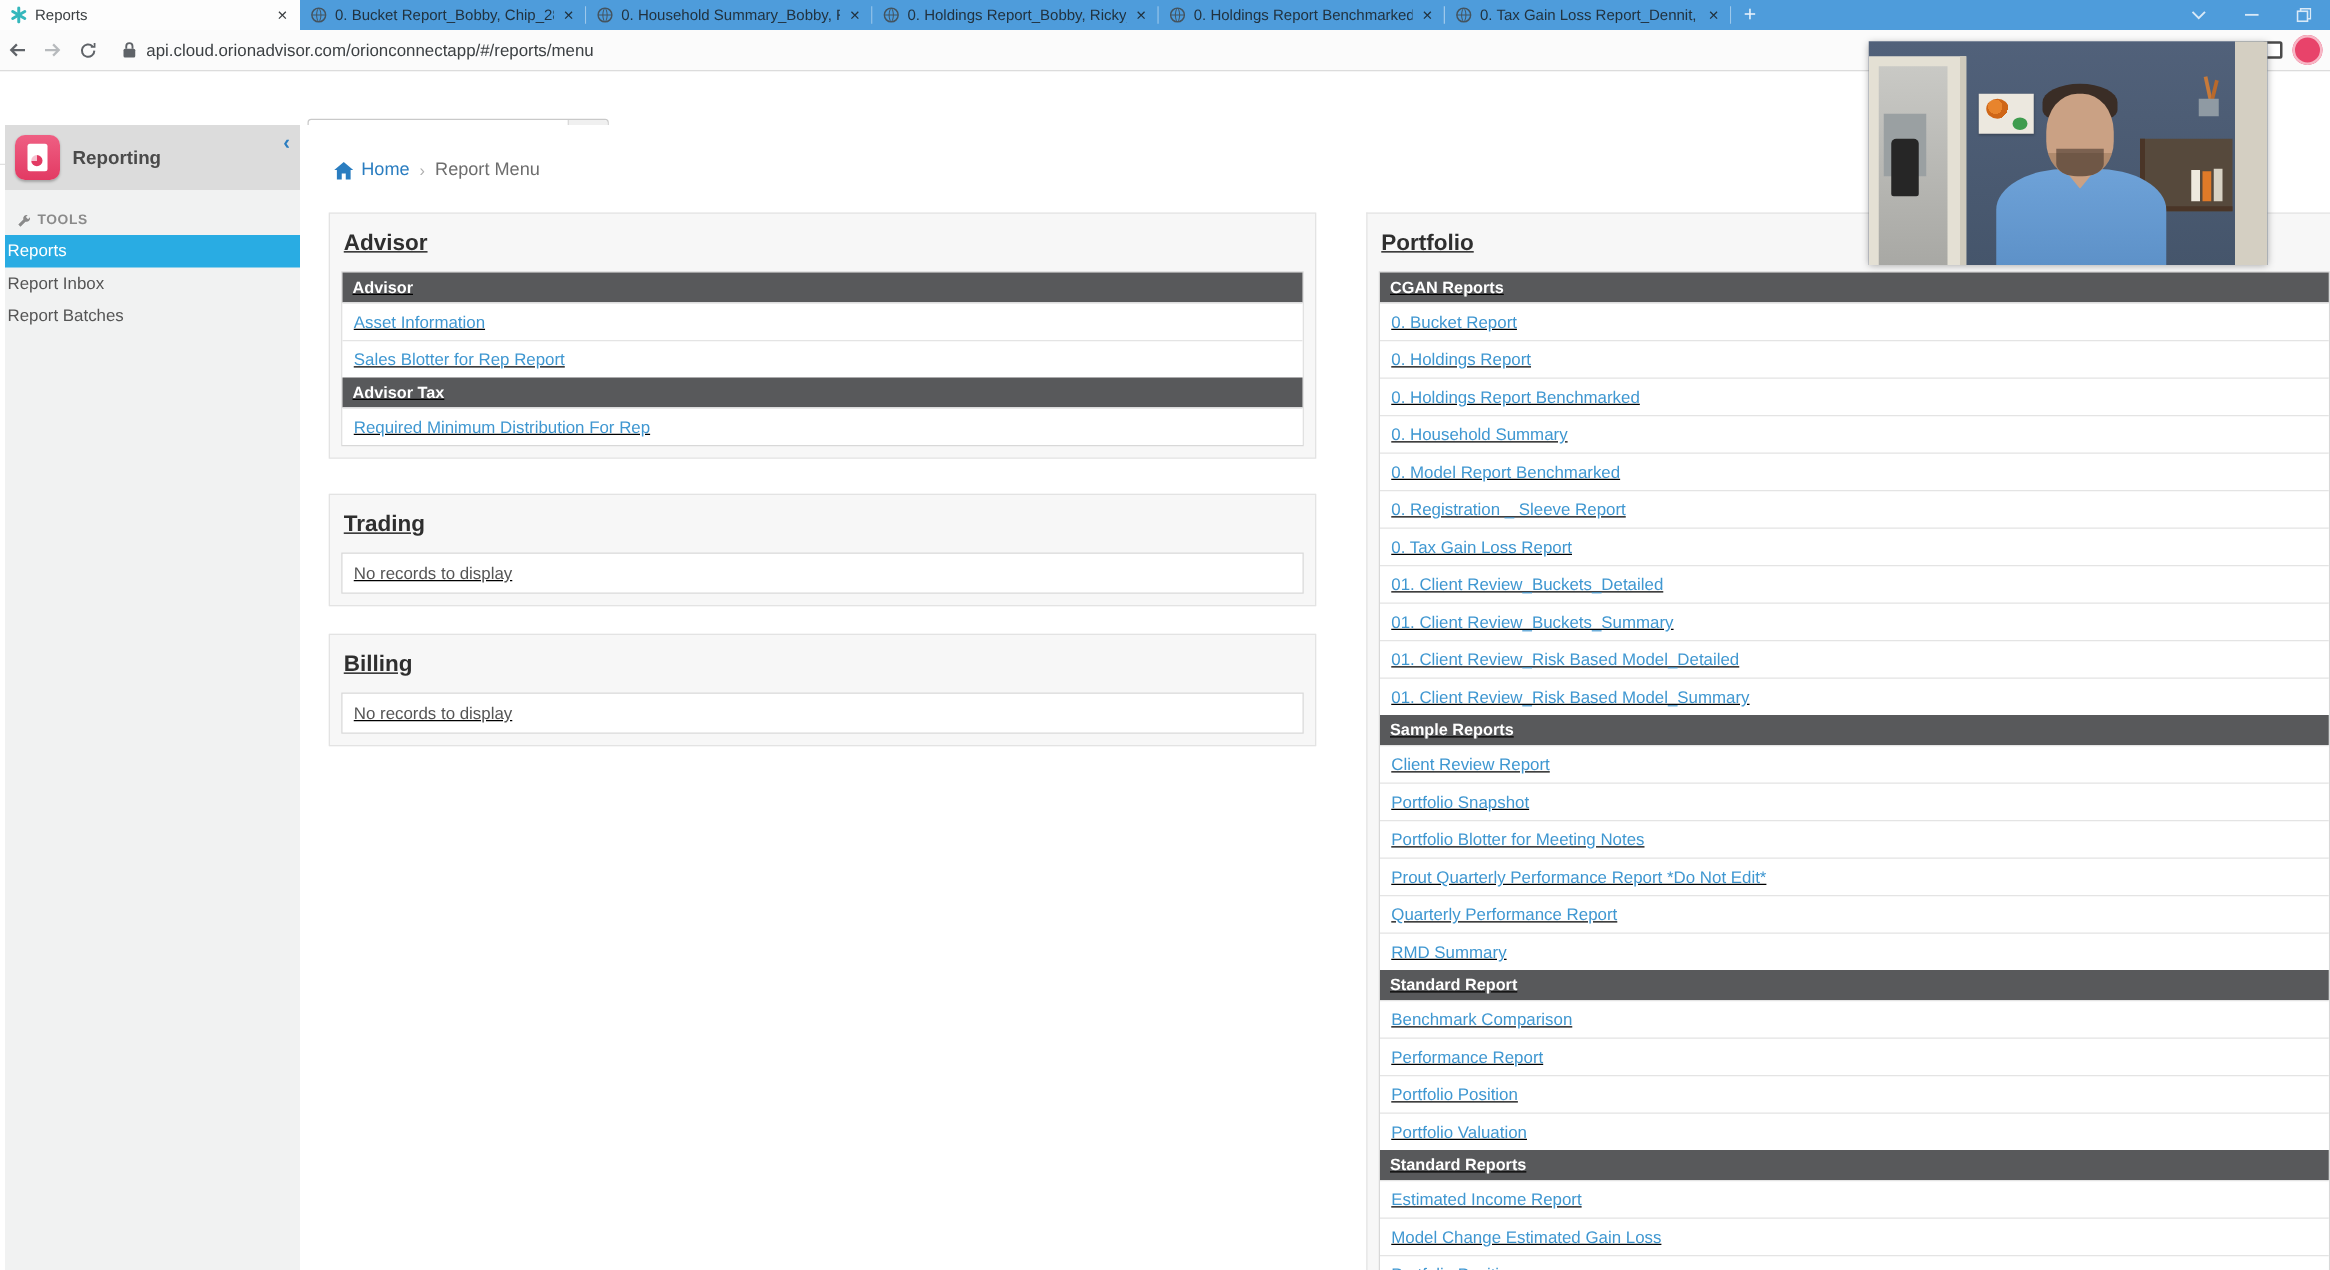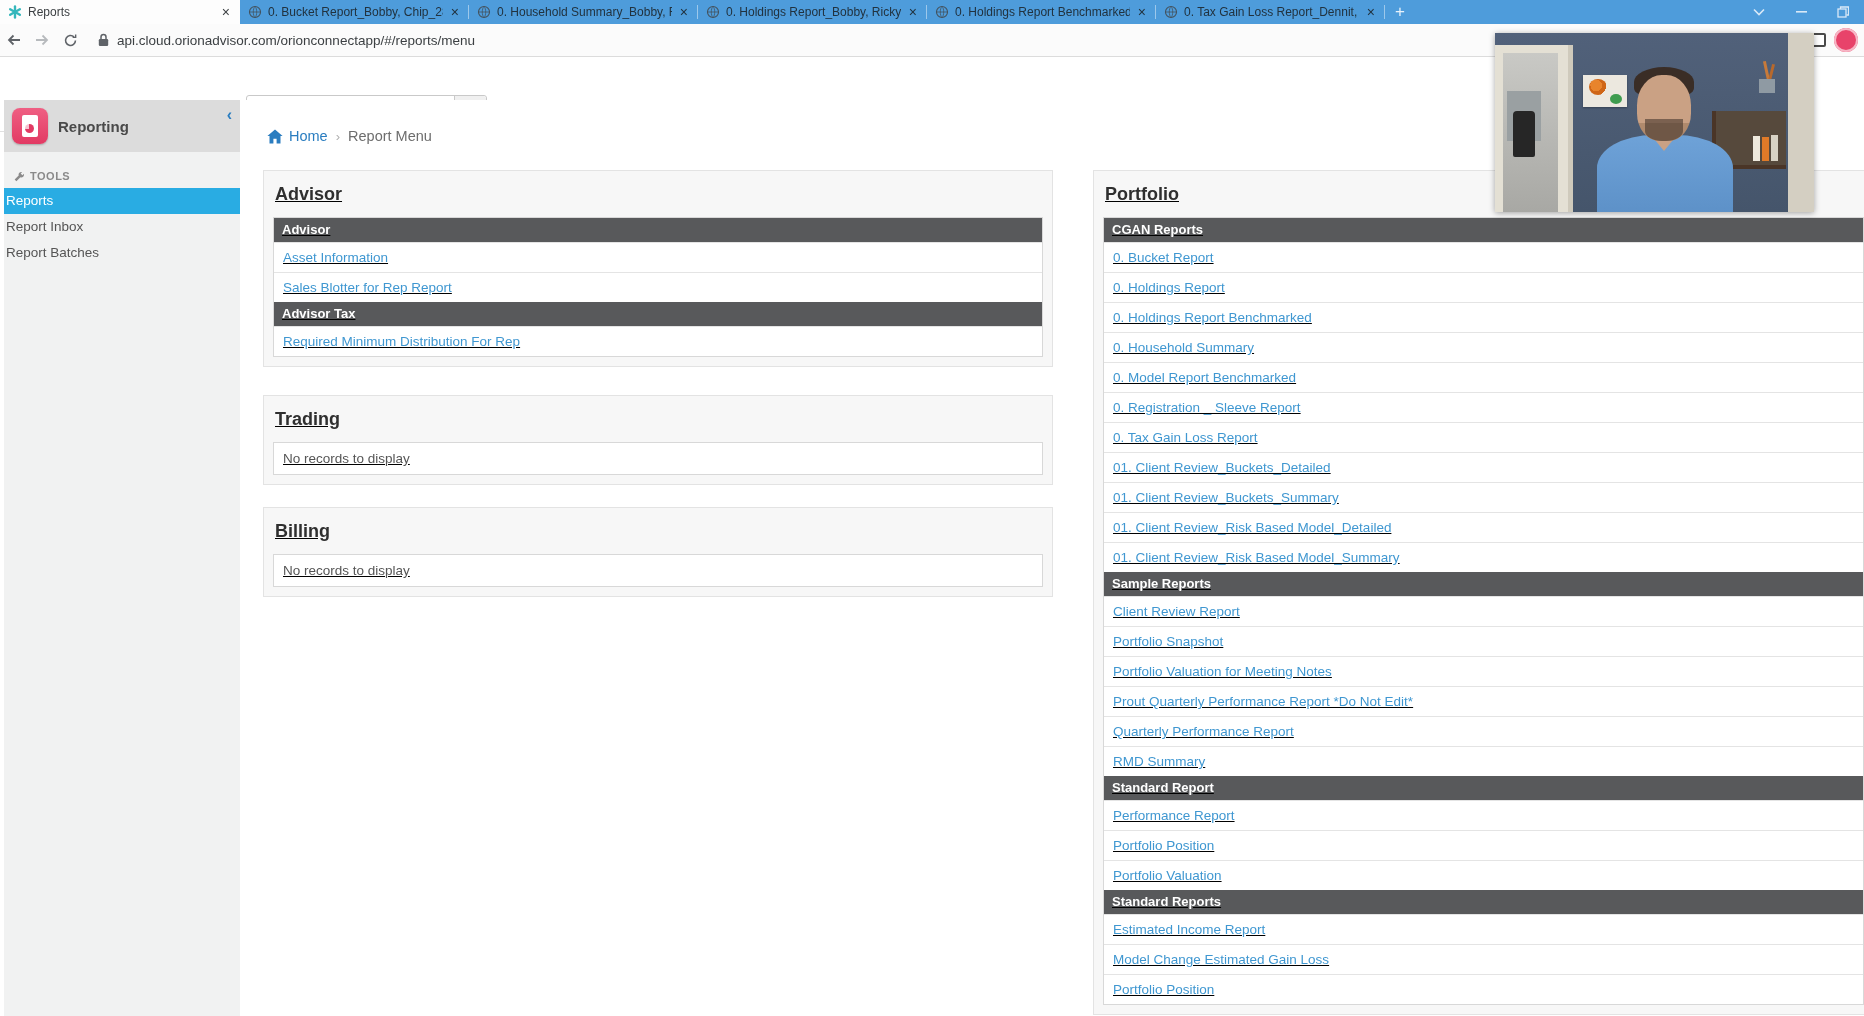--- a/index.html
+++ b/index.html
@@ -348,25 +348,26 @@
             <div class="report-link">0. Model Report Benchmarked</div>
             <div class="report-link">0. Registration _ Sleeve Report</div>
             <div class="report-link">0. Tax Gain Loss Report</div>
             <div class="report-link">01. Client Review_Buckets_Detailed</div>
             <div class="report-link">01. Client Review_Buckets_Summary</div>
             <div class="report-link">01. Client Review_Risk Based Model_Detailed</div>
             <div class="report-link">01. Client Review_Risk Based Model_Summary</div>
             <div class="group-header">Sample Reports</div>
             <div class="report-link">Client Review Report</div>
             <div class="report-link">Portfolio Snapshot</div>
-            <div class="report-link">Portfolio Valuation for Meeting Notes</div>
+            <div class="report-link">Portfolio Blotter for Meeting Notes</div>
             <div class="report-link">Prout Quarterly Performance Report *Do Not Edit*</div>
             <div class="report-link">Quarterly Performance Report</div>
             <div class="report-link">RMD Summary</div>
             <div class="group-header">Standard Report</div>
+            <div class="report-link">Benchmark Comparison</div>
             <div class="report-link">Performance Report</div>
             <div class="report-link">Portfolio Position</div>
             <div class="report-link">Portfolio Valuation</div>
             <div class="group-header">Standard Reports</div>
             <div class="report-link">Estimated Income Report</div>
             <div class="report-link">Model Change Estimated Gain Loss</div>
             <div class="report-link">Portfolio Position</div>
           </div>
       </div>
     </div>

